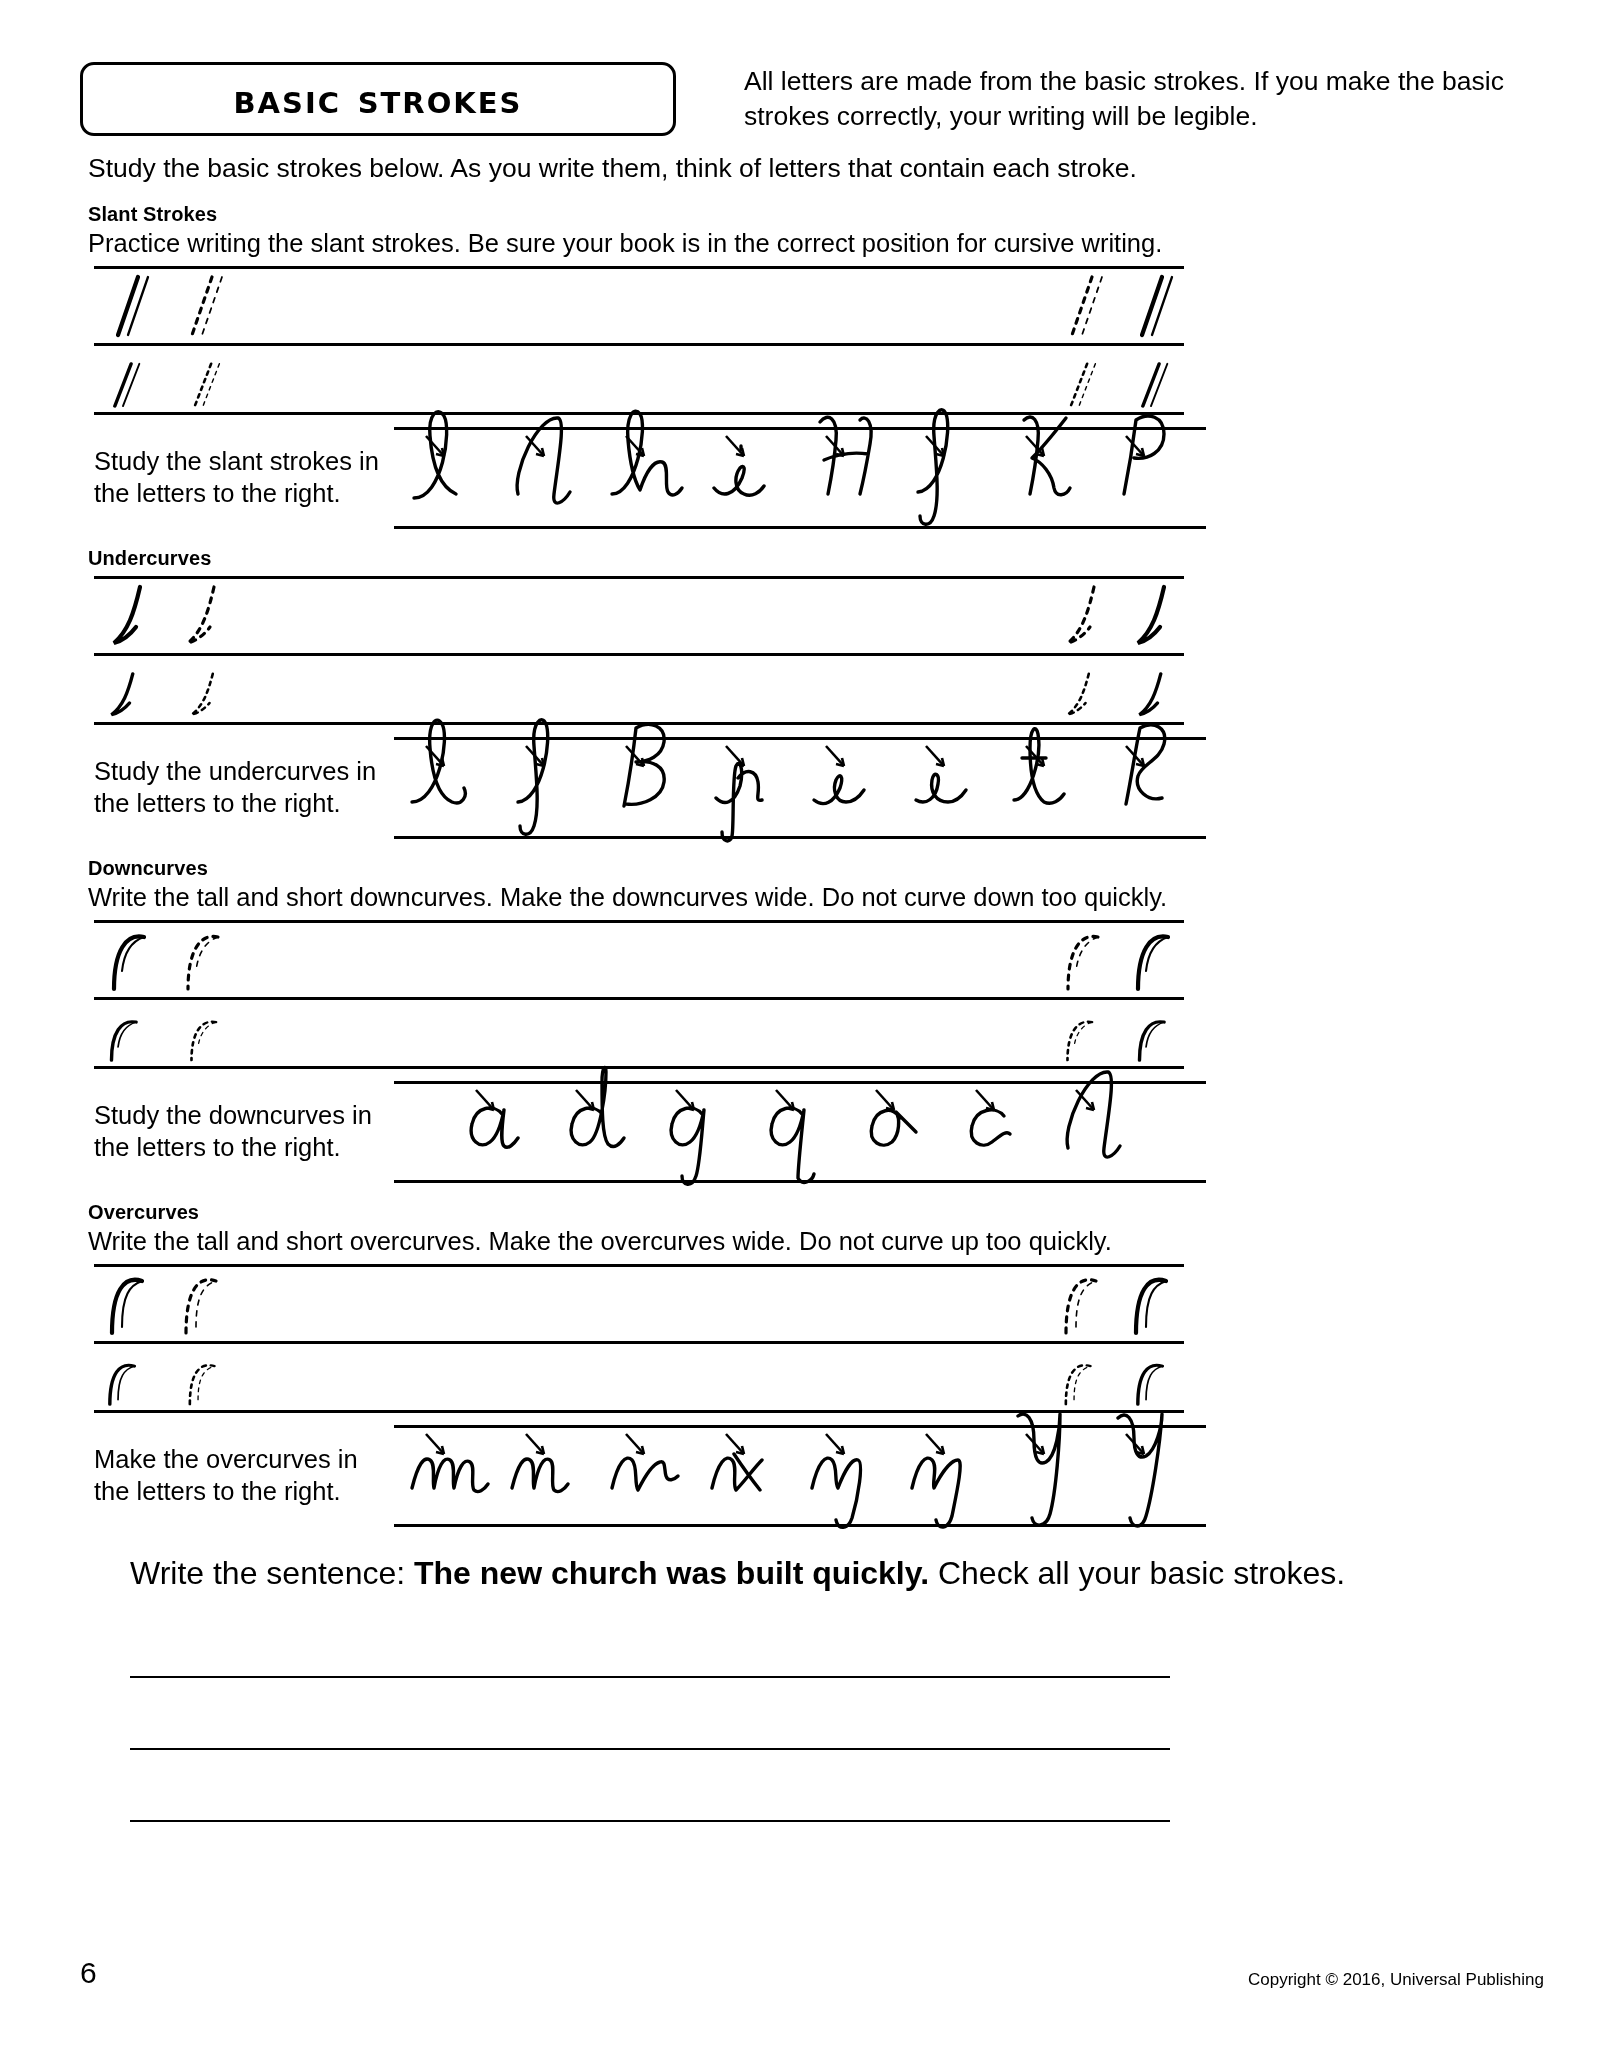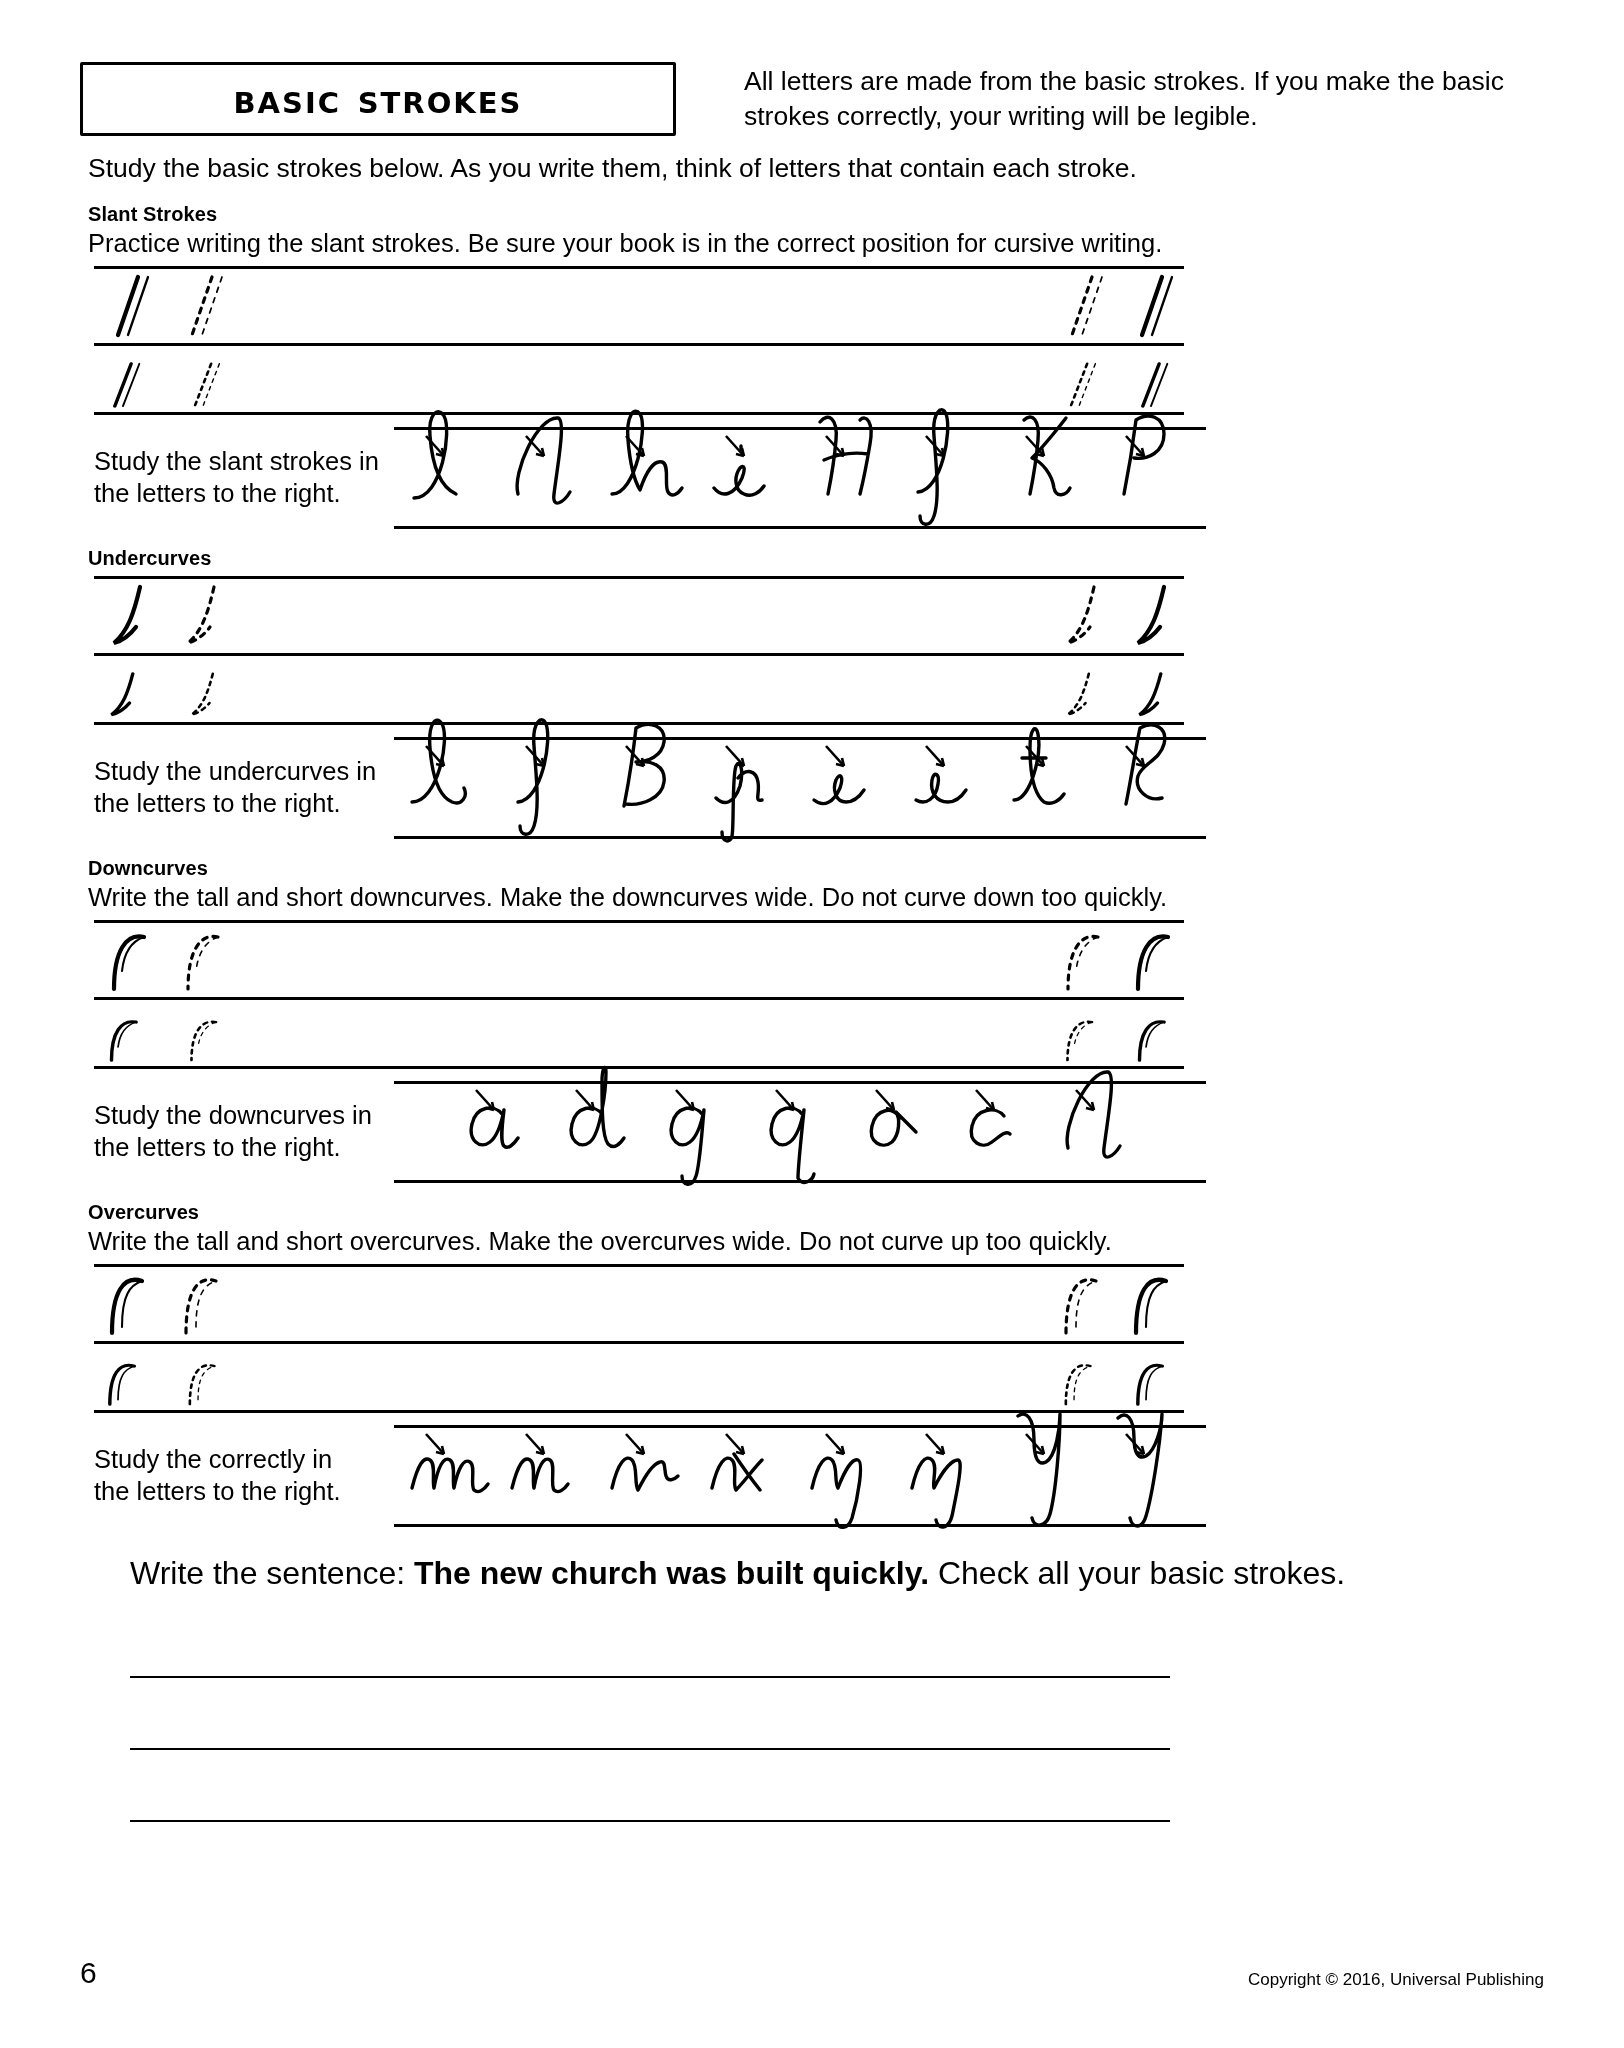--- a/index.html
+++ b/index.html
@@ -29,21 +29,21 @@
     display: flex;
     align-items: flex-start;
     padding-top: 62px;
     gap: 28px;
   }
   .title-plate {
     flex: 0 0 auto;
     width: 590px;
     height: 68px;
     border: 3px solid #000;
-    border-radius: 2px;
+    border-radius: 14px;
     display: flex;
     align-items: center;
     justify-content: center;
   }
   .title-plate .title-text {
     font-family: "DejaVu Sans", sans-serif;
     font-weight: bold;
     font-size: 42px;
     letter-spacing: 2px;
     font-variant: small-caps;
@@ -543,21 +543,21 @@
         <div class="stroke-slot" style="left:1034px;transform:scale(0.82);transform-origin:bottom left">
               <svg viewBox="0 0 58 74" preserveAspectRatio="none">
                 <path d="M12 66 C 12 24, 24 8, 42 14" stroke="#000" stroke-width="4.2" fill="none" stroke-linecap="round"></path>
              <path d="M22 60 C 22 28, 30 18, 42 14" stroke="#000" stroke-width="2.1" fill="none" stroke-linecap="round"></path>
               </svg>
             </div>
       </div>
     </div>
     <div class="study-row">
       <div class="study-label">
-        <div>Study the correctly in</div>
+        <div>Make the overcurves in</div>
         <div>the letters to the right.</div>
       </div>
       <div class="letters-band">
         <svg class="letters-svg" viewBox="0 0 800 150" preserveAspectRatio="xMidYMid meet">
               <g transform="translate(8,0)">
                 <path d="M4 88 C 10 64, 16 56, 22 60 C 28 64, 24 80, 26 88 C 30 66, 36 56, 42 60 C 48 64, 44 80, 46 88 C 50 68, 56 58, 62 62 C 68 66, 62 84, 66 90 C 70 94, 76 90, 80 84" fill="none" stroke="#000" stroke-width="3.4" stroke-linecap="round" stroke-linejoin="round"></path>
                 <path d="M18 34 L36 54" stroke="#000" stroke-width="2.6" fill="none"></path>
                 <path d="M36 54 L28 52 M36 54 L34 46" stroke="#000" stroke-width="2.6" fill="none"></path>
               </g>
               <g transform="translate(108,0)">

